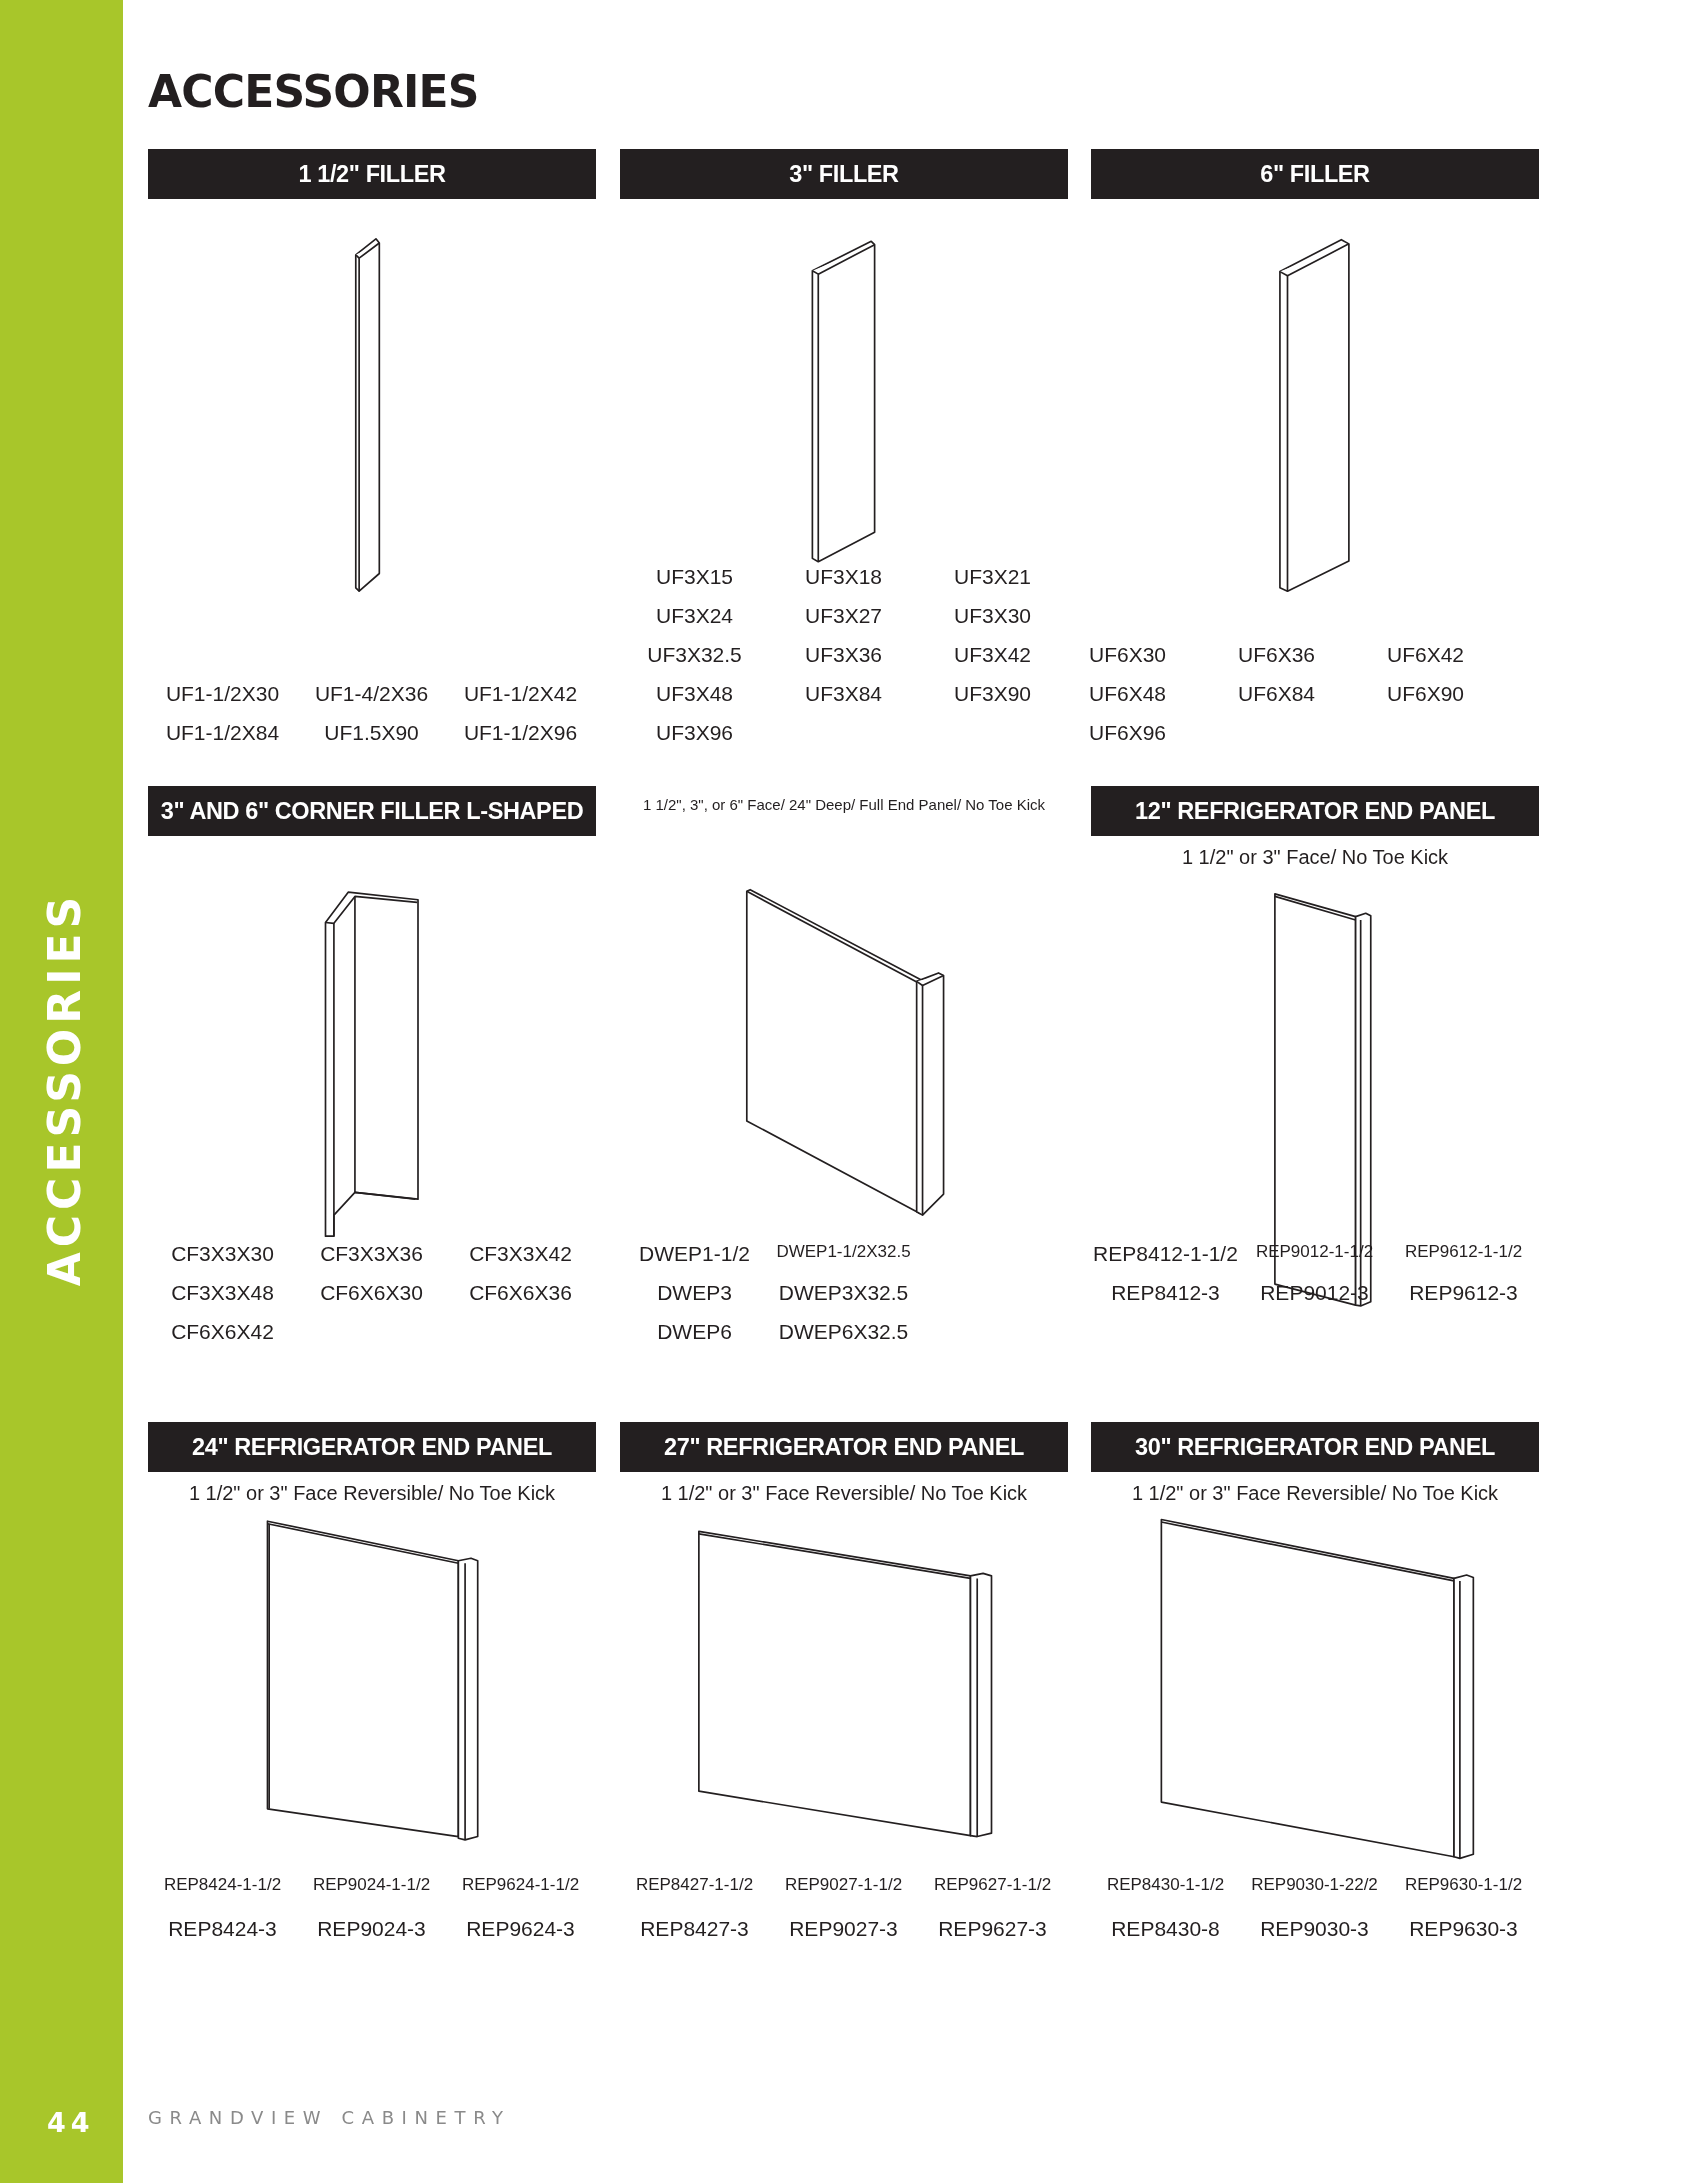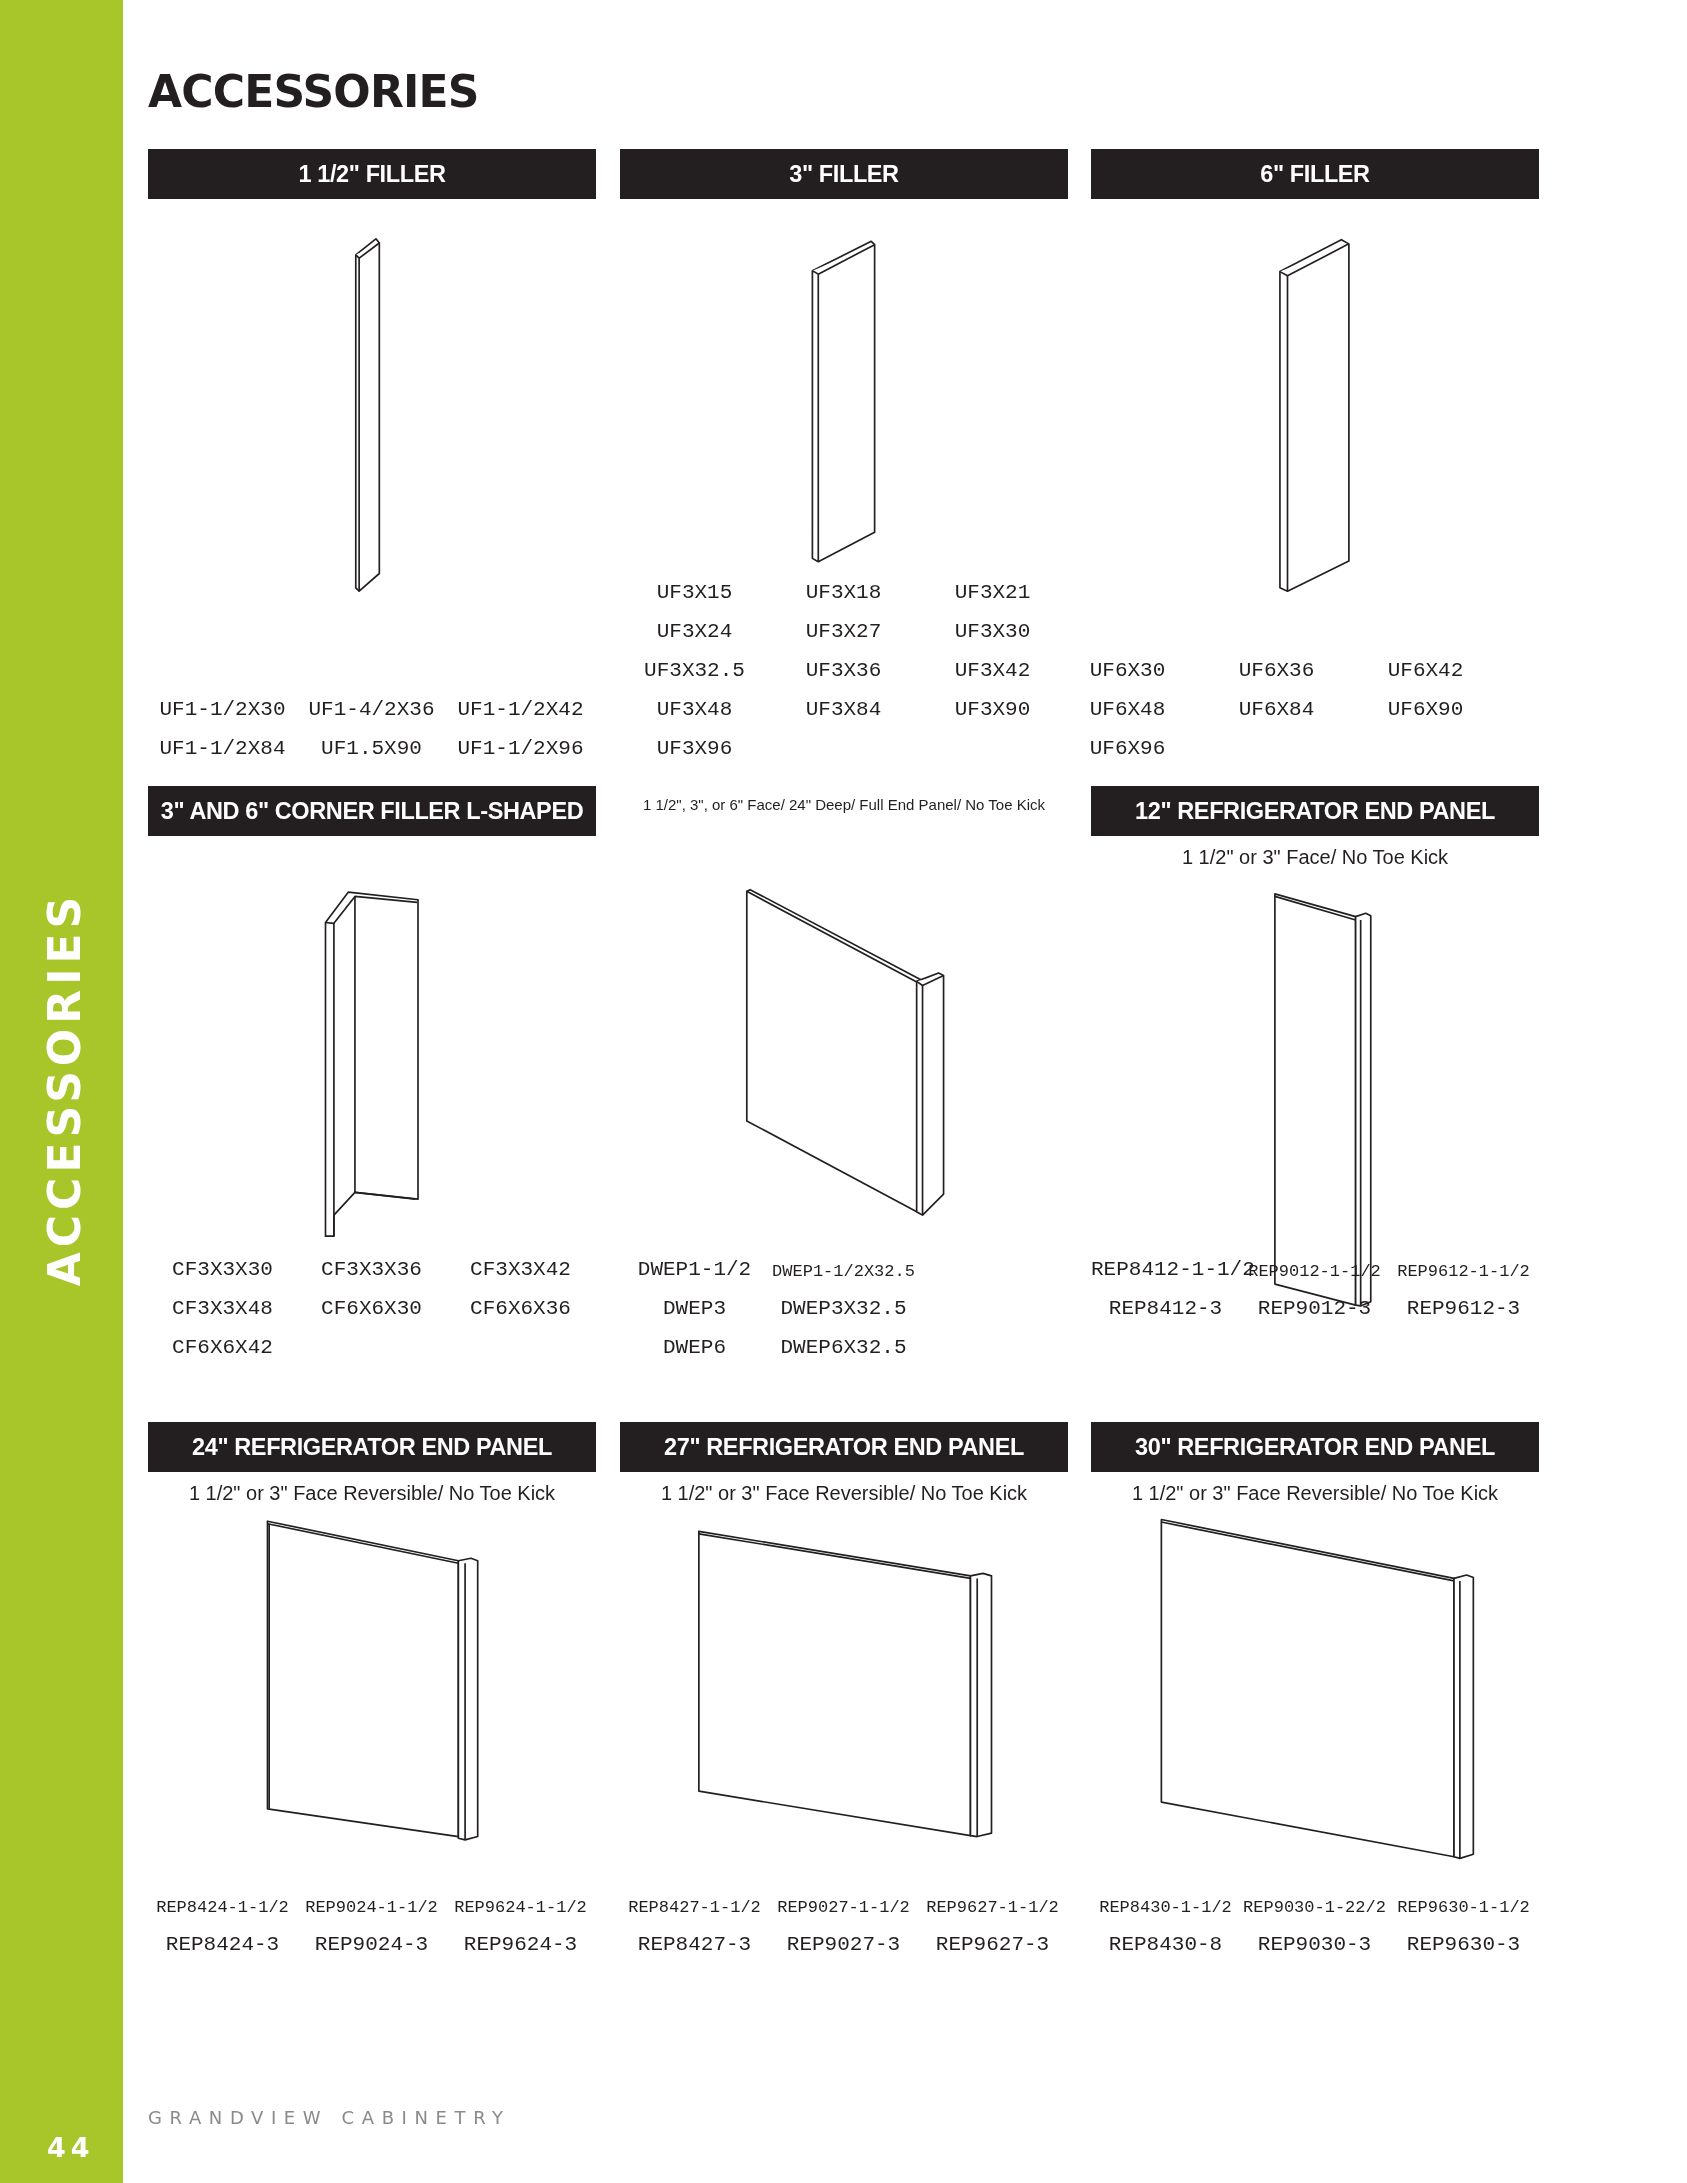--- a/index.html
+++ b/index.html
@@ -3,33 +3,33 @@
 <meta charset="utf-8">
 <style>
   html, body { margin: 0; padding: 0; background: #ffffff; }
   body { width: 1687px; height: 2183px; position: relative; overflow: hidden;
          font-family: "Liberation Sans", "DejaVu Sans", sans-serif; color: #231f20; }
   .sidebar { position: absolute; left: 0; top: 0; width: 123px; height: 2183px; background: #a8c62a; }
   .side-label { position: absolute; left: 64px; top: 1089px; transform: translate(-50%, -50%) rotate(-90deg);
                 color: #ffffff; font-weight: bold; font-size: 44px; letter-spacing: 5px; white-space: nowrap;
                 font-family: "DejaVu Sans", sans-serif; }
   .page-num { position: absolute; left: 47px; top: 2107px; color: #ffffff; font-weight: bold; font-size: 27px;
-              letter-spacing: 5px; font-family: "DejaVu Sans", sans-serif; margin-top: 25px; }
+              letter-spacing: 5px; font-family: "DejaVu Sans", sans-serif; }
   .footer-brand { position: absolute; left: 148px; top: 2107px; color: #8a8a8a; font-size: 18px; letter-spacing: 7.6px;
                   font-family: "DejaVu Sans", sans-serif; }
   .page-title { position: absolute; left: 148px; top: 66px; font-size: 44px; font-weight: bold;
                 font-family: "DejaVu Sans", sans-serif; color: #231f20; letter-spacing: -0.8px; }
   .section { position: absolute; width: 448px; }
   .section-header { height: 50px; background: #231f20; color: #ffffff; font-weight: bold; font-size: 23.5px;
                     display: flex; align-items: center; justify-content: center; letter-spacing: -0.4px;
                     font-family: "Liberation Sans", sans-serif; }
   .section-sub { text-align: center; font-size: 20px; margin-top: 10px; color: #231f20; white-space: nowrap; }
   .section-sub.small { font-size: 15px; }
   .codes { position: absolute; left: 0; width: 448px; }
-  .code-row { display: flex; height: 39px; align-items: flex-end; font-family: Liberation Mono, monospace; }
+  .code-row { display: flex; height: 39px; align-items: flex-start; }
   .code { width: 149px; text-align: center; font-size: 21px; color: #231f20; white-space: nowrap; }
   .code.sm { font-size: 17px; }
   svg.dw { position: absolute; left: 0; top: 0; overflow: visible; }
   svg.dw polygon, svg.dw polyline, svg.dw line { fill: #ffffff; stroke: #231f20; stroke-width: 2; stroke-linejoin: round; }
 </style>
 </head>
 <body>
 
 <div class="sidebar">
   <div class="side-label">ACCESSORIES</div>

